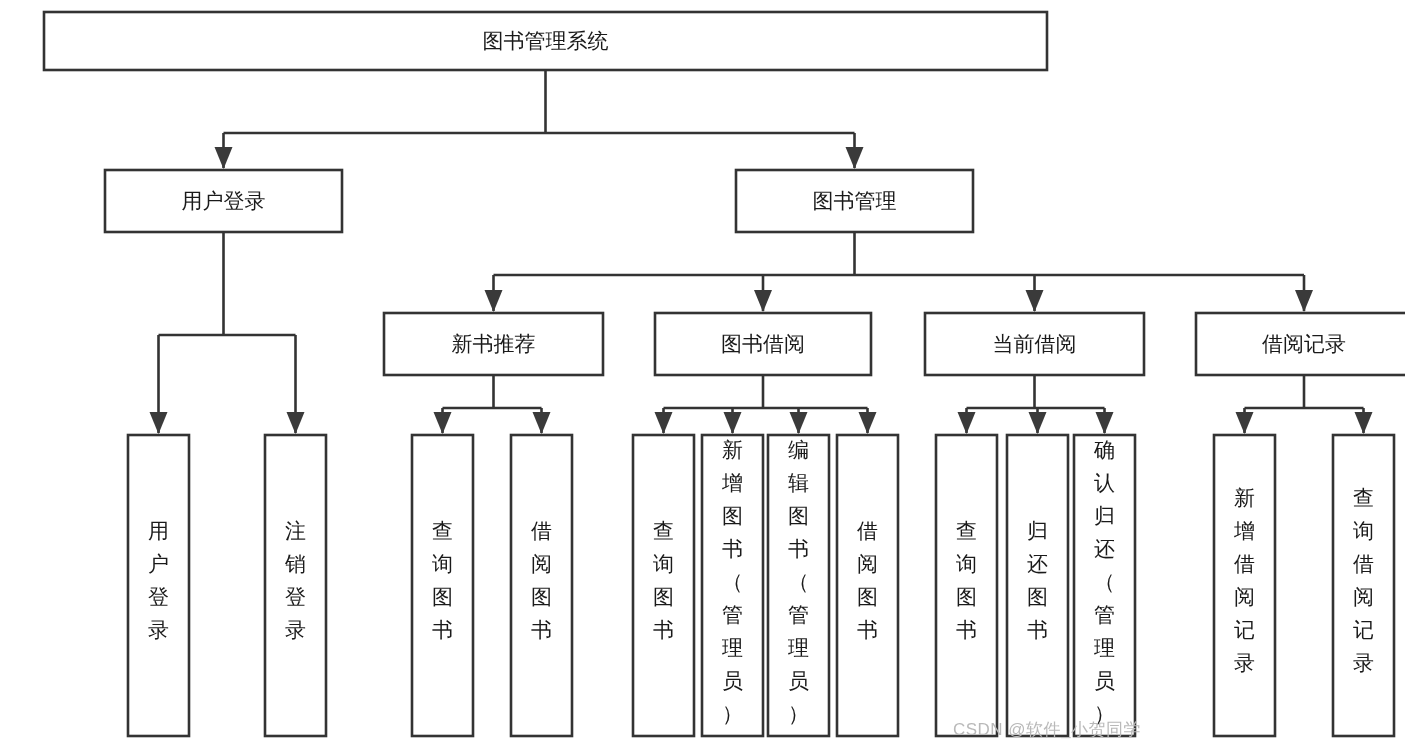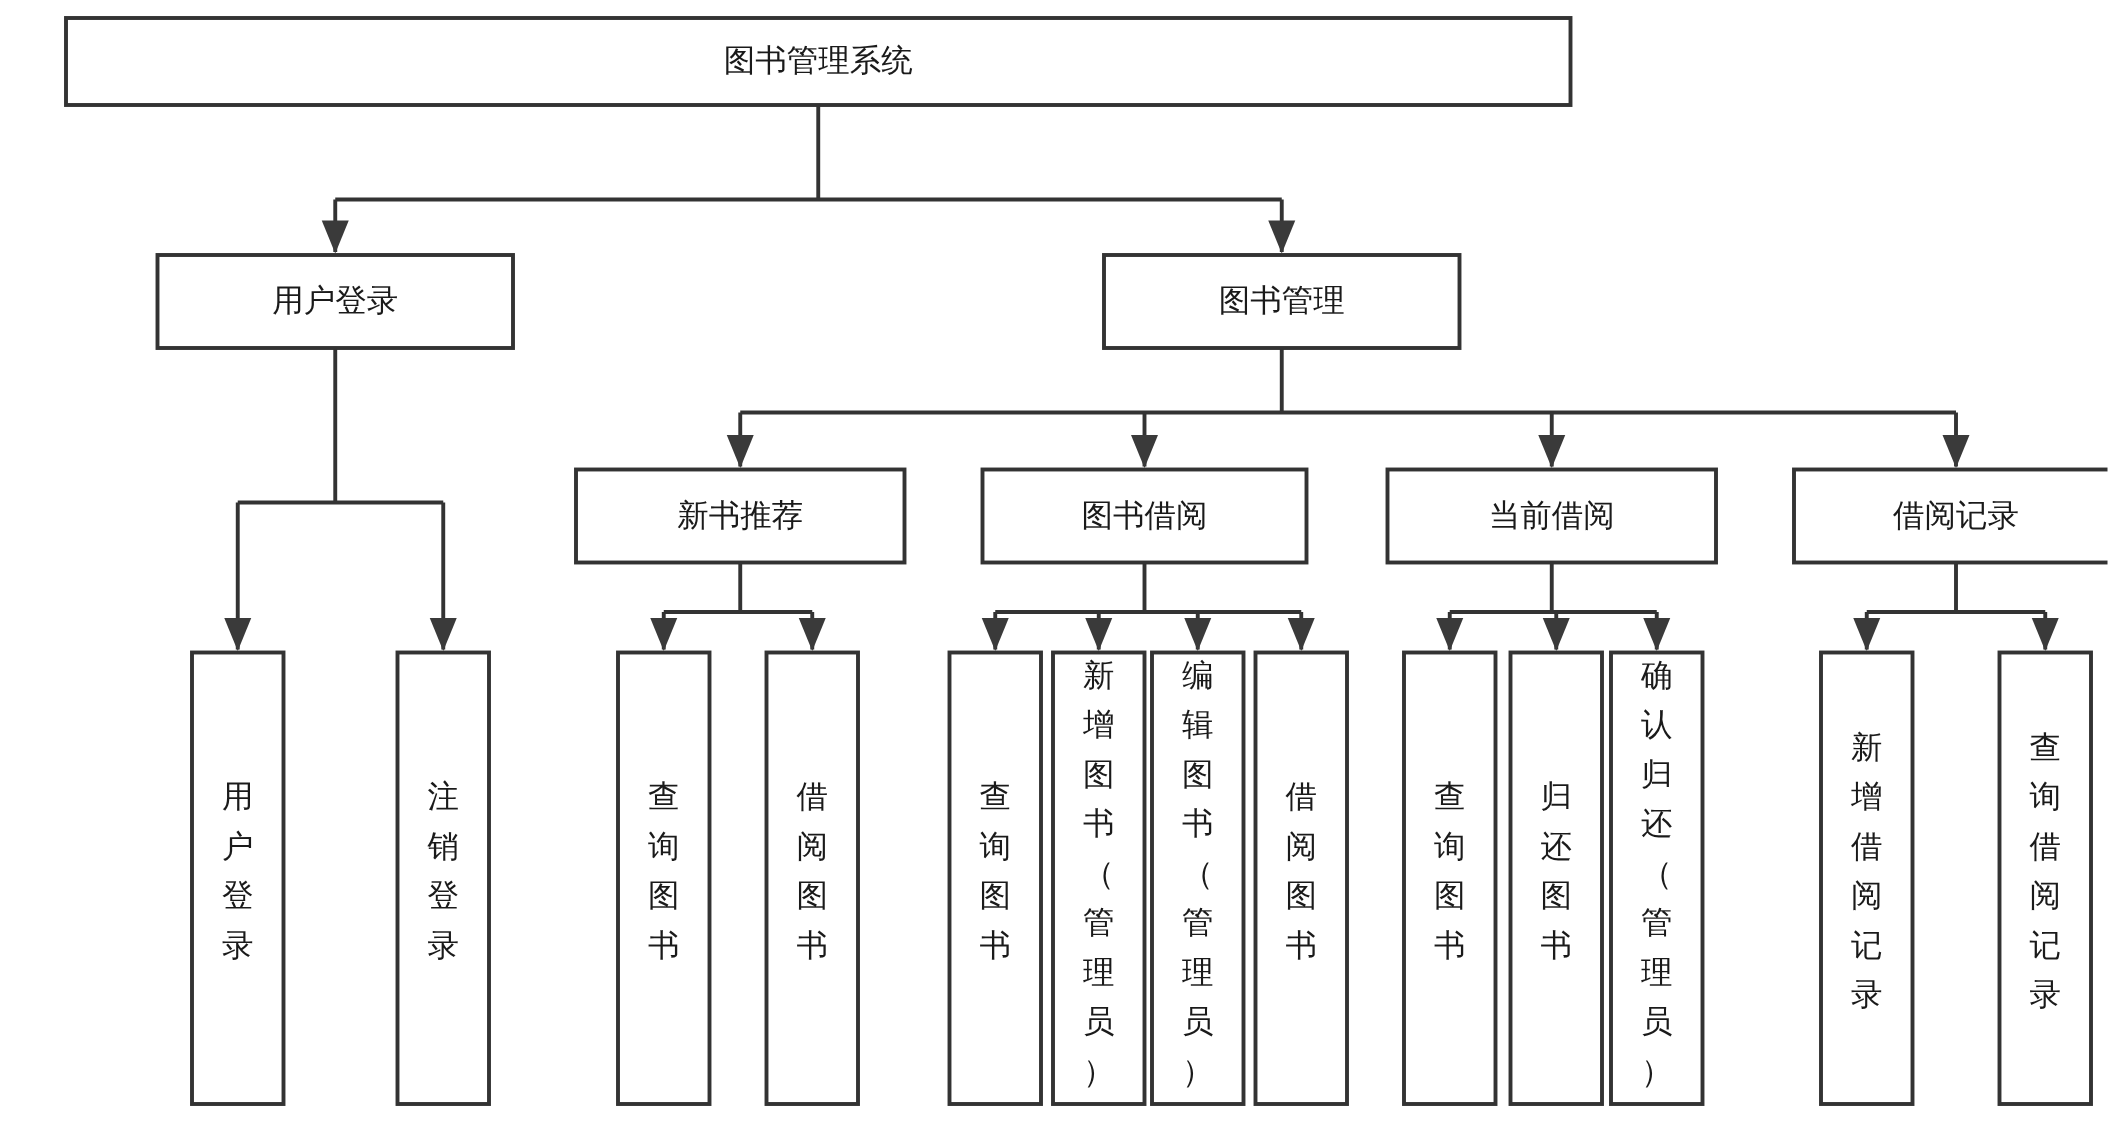--- a/index.html
+++ b/index.html
@@ -202,13 +202,14 @@
         <g>
           <rect x="1190" y="435" width="61" height="301" class="node-box"></rect>
           <text x="1220.5" y="505" class="vert-label"><tspan x="1220.5" dy="0">新</tspan><tspan x="1220.5" dy="33">增</tspan><tspan x="1220.5" dy="33">借</tspan><tspan x="1220.5" dy="33">阅</tspan><tspan x="1220.5" dy="33">记</tspan><tspan x="1220.5" dy="33">录</tspan></text>
         </g>
         <g>
           <rect x="1309" y="435" width="61" height="301" class="node-box"></rect>
           <text x="1339.5" y="505" class="vert-label"><tspan x="1339.5" dy="0">查</tspan><tspan x="1339.5" dy="33">询</tspan><tspan x="1339.5" dy="33">借</tspan><tspan x="1339.5" dy="33">阅</tspan><tspan x="1339.5" dy="33">记</tspan><tspan x="1339.5" dy="33">录</tspan></text>
         </g>
       </g>
   </svg>
+  <div class="watermark">CSDN @软件_小贺同学</div>
 </div>
 
 </body></html>

